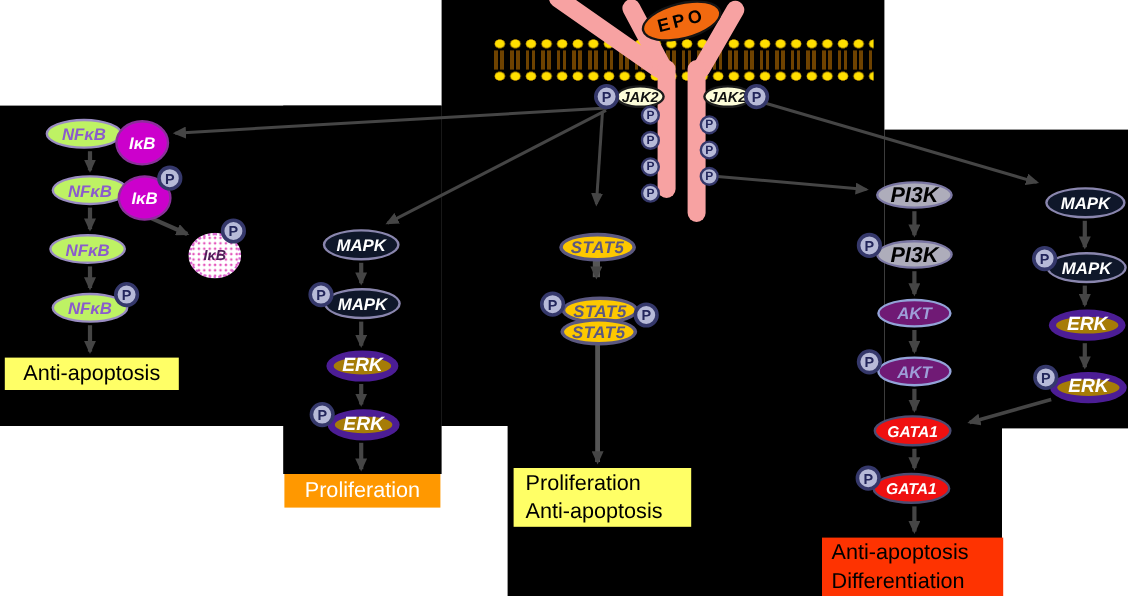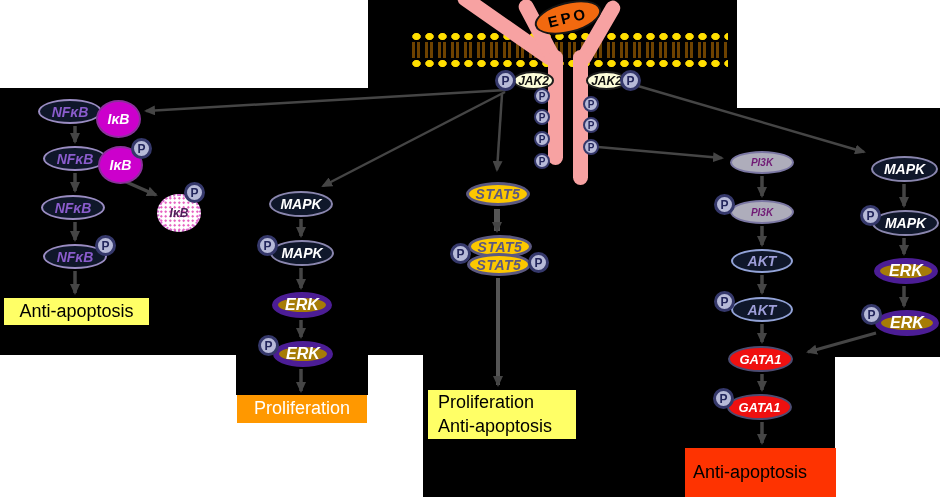--- a/index.html
+++ b/index.html
@@ -12,28 +12,28 @@
   .headrow{height:11px;background-image:radial-gradient(ellipse 5px 4.2px at 6.5px 5.5px,#ffdf00 72%,#8a6400 88%,rgba(0,0,0,0) 92%);background-size:13px 11px;background-repeat:repeat-x;}
   #tails{height:16px;background-image:repeating-linear-gradient(90deg,rgba(0,0,0,0) 0 2px,#6e4200 2px 5px,rgba(0,0,0,0) 5px 7px,#6e4200 7px 10px,rgba(0,0,0,0) 10px 13px);}
   
   .arm,.bar{position:absolute;width:15px;background:#f7a2a2;border-radius:8px;}
   .arm{z-index:3;transform-origin:50% 100%;}
   .bar{z-index:4;}
   #epo{position:absolute;left:534px;top:2px;width:68px;height:31px;background:#f2690f;border:2px solid #151515;border-radius:50%;transform:rotate(-14deg);z-index:4;display:flex;align-items:center;justify-content:center;color:#000;font-weight:bold;font-size:15px;letter-spacing:3px;box-sizing:border-box;}
   
   .node{position:absolute;border-radius:50%;display:flex;align-items:center;justify-content:center;font-weight:bold;box-sizing:border-box;z-index:5;font-style:italic;}
   .jak2{background:#fdfdd9;border:2px solid #1c1c1c;color:#111;font-size:12px;}
-  .nfkb{background:#0f172a;border:2px solid #9a8cc2;color:#8a5ccc;font-size:14px;}
+  .nfkb{background:#bef264;border:2px solid #9a8cc2;color:#8a5ccc;font-size:14px;}
   .ikb{background:#cc00cc;border:2px solid #8c2f9c;color:#fff;font-size:14px;}
   .ikbdeg{background:#fff;background-image:radial-gradient(#e455bb 0.9px,rgba(0,0,0,0) 1.3px);background-size:4.5px 4.5px;border:2px dotted #d86ad0;color:#50205a;font-size:12px;}
   .mapk{background:#0f172a;border:2px solid #8a86ae;color:#fff;font-size:14px;}
   .erk{background:#a67c07;border:6px solid #4c1d95;color:#fff;font-size:16px;}
-  .stat5{background:#fdc800;border:3px solid #5b5880;color:#5b5880;font-size:14px;letter-spacing:.5px;}
-  .pi3k{background:#aeadbb;border:2px solid #7b77a3;color:#701a75;font-size:10px;}
-  .akt{background:#0f172a;border:2px solid #93a3d8;color:#9e9ed8;font-size:14px;}
+  .stat5{background:#fdc800;border:3px solid #5b5880;color:#5b5880;font-size:14px;letter-spacing:.5px;margin-top:12px;}
+  .pi3k{background:#aeadbb;border:2px solid #7b77a3;color:#000000;font-size:18px;}
+  .akt{background:#701a75;border:2px solid #93a3d8;color:#9e9ed8;font-size:14px;}
   .gata1{background:#ef1010;border:2px solid #4c4c72;color:#fff;font-size:13px;text-align:right;}
   .pbadge{position:absolute;border-radius:50%;background:#b7bad8;border:3px solid #35386b;color:#23265c;display:flex;align-items:center;justify-content:center;font-weight:bold;box-sizing:border-box;z-index:6;}
   .pbig{width:21px;height:21px;font-size:12px;}
   .psmall{width:16px;height:16px;font-size:10px;border-width:2px;}
   
   .outcome{position:absolute;display:flex;flex-direction:column;justify-content:center;z-index:5;font-size:18px;box-sizing:border-box;line-height:1.3;}
   #box-nfkb{left:4px;top:298px;width:145px;height:27px;background:#ffff66;color:#000;align-items:center;}
   #box-mapk{left:237px;top:395px;width:130px;height:28px;background:#ff9800;color:#fff;align-items:center;}
   #box-stat5{left:428px;top:390px;width:148px;height:49px;background:#ffff66;color:#000;padding-left:10px;}
   #box-gata1{left:685px;top:448px;width:151px;height:49px;background:#fe3301;color:#000;padding-left:8px;}
@@ -154,20 +154,21 @@
   <div class="pbadge pbig" style="left:714px;top:194px;">P</div>
   <div class="node pi3k" style="left:730px;top:200px;width:64px;height:24px;">PI3K</div>
   <div class="node akt" style="left:731px;top:249px;width:62px;height:24px;">AKT</div>
   <div class="pbadge pbig" style="left:714px;top:291px;">P</div>
   <div class="node akt" style="left:731px;top:297px;width:62px;height:25px;">AKT</div>
   <div class="node gata1" style="left:728px;top:346px;width:65px;height:26px;">GATA1</div>
   <div class="pbadge pbig" style="left:713px;top:388px;">P</div>
   <div class="node gata1" style="left:727px;top:394px;width:65px;height:26px;">GATA1</div>
   <div class="outcome" id="box-gata1">
     <span>Anti-apoptosis</span>
+    <span>Differentiation</span>
   </div>
 
   <div class="node mapk" style="left:871px;top:156px;width:67px;height:26px;">MAPK</div>
   <div class="pbadge pbig" style="left:860px;top:205px;">P</div>
   <div class="node mapk" style="left:872px;top:210px;width:67px;height:26px;">MAPK</div>
   <div class="node erk" style="left:874px;top:258px;width:64px;height:26px;">ERK</div>
   <div class="pbadge pbig" style="left:861px;top:304px;">P</div>
   <div class="node erk" style="left:875px;top:310px;width:64px;height:26px;">ERK</div>
 
 </div>

